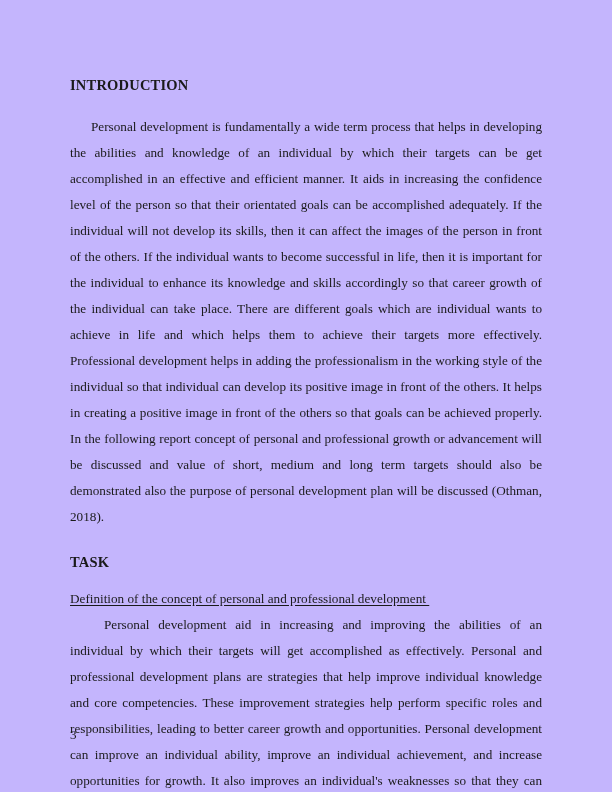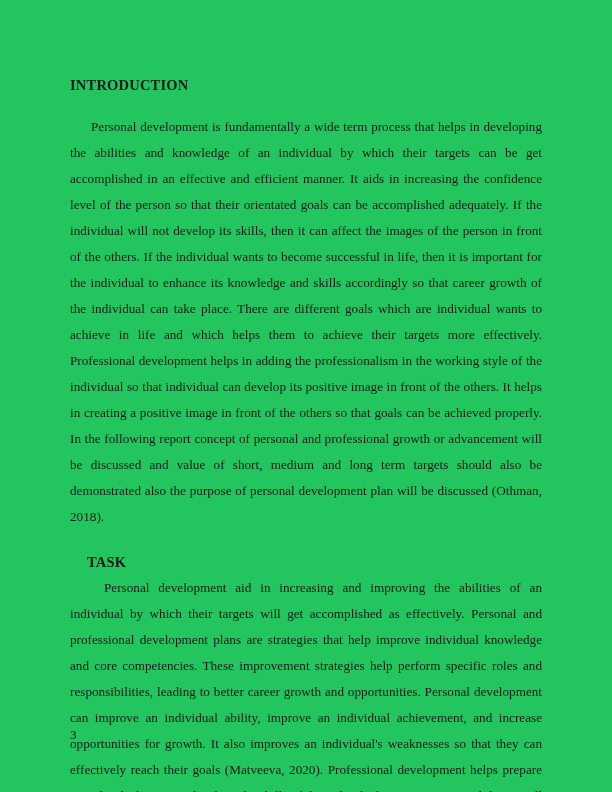--- a/index.html
+++ b/index.html
@@ -4,41 +4,40 @@
 <style>
   html, body {
     margin: 0;
     padding: 0;
     background: #ffffff;
   }
   .page {
     position: relative;
     width: 612px;
     height: 792px;
-    background: #22c55e;
+    background: #c4b5fd;
     overflow: hidden;
     font-family: "Liberation Serif", "DejaVu Serif", serif;
     color: #1a1a1a;
   }
   .content {
     position: absolute;
     left: 70px;
     top: 72px;
     width: 472px;
   }
   .h1 {
     font-size: 14.5px;
     font-weight: bold;
     line-height: 26px;
     margin: 0 0 0 0;
     letter-spacing: 0.2px;
   }
   .h1.task {
     margin-top: 19px;
-    margin-left: 17px;
   }
   .subhead {
     font-size: 13.2px;
     font-weight: normal;
     line-height: 26px;
     margin: 11px 0 0 0;
     display: inline-block;
     text-decoration: underline;
     text-underline-offset: 2px;
     white-space: pre;
@@ -75,19 +74,22 @@
 
 <div class="page">
   <div class="content">
 
     <h1 class="h1">INTRODUCTION</h1>
 
     <p class="para p1">Personal development is fundamentally a wide term process that helps in developing the abilities and knowledge of an individual by which their targets can be get accomplished in an effective and efficient manner. It aids in increasing the confidence level of the person so that their orientated goals can be accomplished adequately. If the individual will not develop its skills, then it can affect the images of the person in front of the others. If the individual wants to become successful in life, then it is important for the individual to enhance its knowledge and skills accordingly so that career growth of the individual can take place. There are different goals which are individual wants to achieve in life and which helps them to achieve their targets more effectively. Professional development helps in adding the professionalism in the working style of the individual so that individual can develop its positive image in front of the others. It helps in creating a positive image in front of the others so that goals can be achieved properly. In the following report concept of personal and professional growth or advancement will be discussed and value of short, medium and long term targets should also be demonstrated also the purpose of personal development plan will be discussed (Othman, 2018).</p>
 
     <h1 class="h1 task">TASK</h1>
 
+    <div class="subhead-wrap">
+      <span class="subhead">Definition of the concept of personal and professional development </span>
+    </div>
 
     <p class="para p2">Personal development aid in increasing and improving the abilities of an individual by which their targets will get accomplished as effectively. Personal and professional development plans are strategies that help improve individual knowledge and core competencies. These improvement strategies help perform specific roles and responsibilities, leading to better career growth and opportunities. Personal development can improve an individual ability, improve an individual achievement, and increase opportunities for growth. It also improves an individual's weaknesses so that they can effectively reach their goals (Matveeva, 2020). Professional development helps prepare an individual's career, develops the skills of the individual's organization, and the overall development of the individual takes place. Individuals can develop. Proper development of the individual is very important before entering some areas. Individuals do not hesitate while communicating with others</p>
 
   </div>
 
   <div class="page-number">3</div>
 </div>
 
 </body></html>

